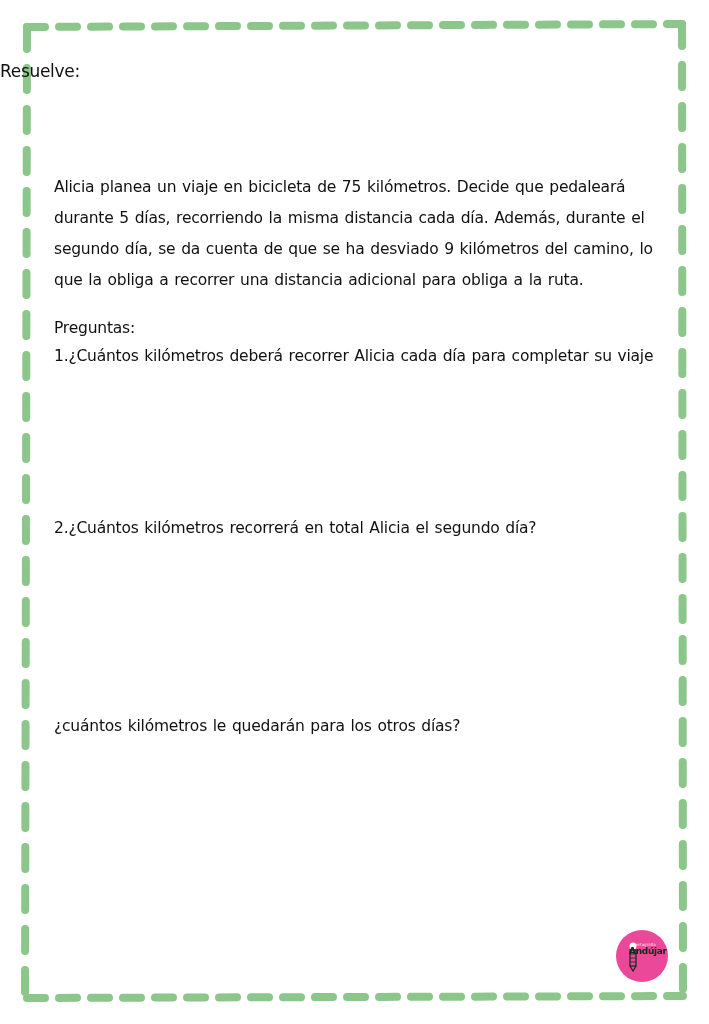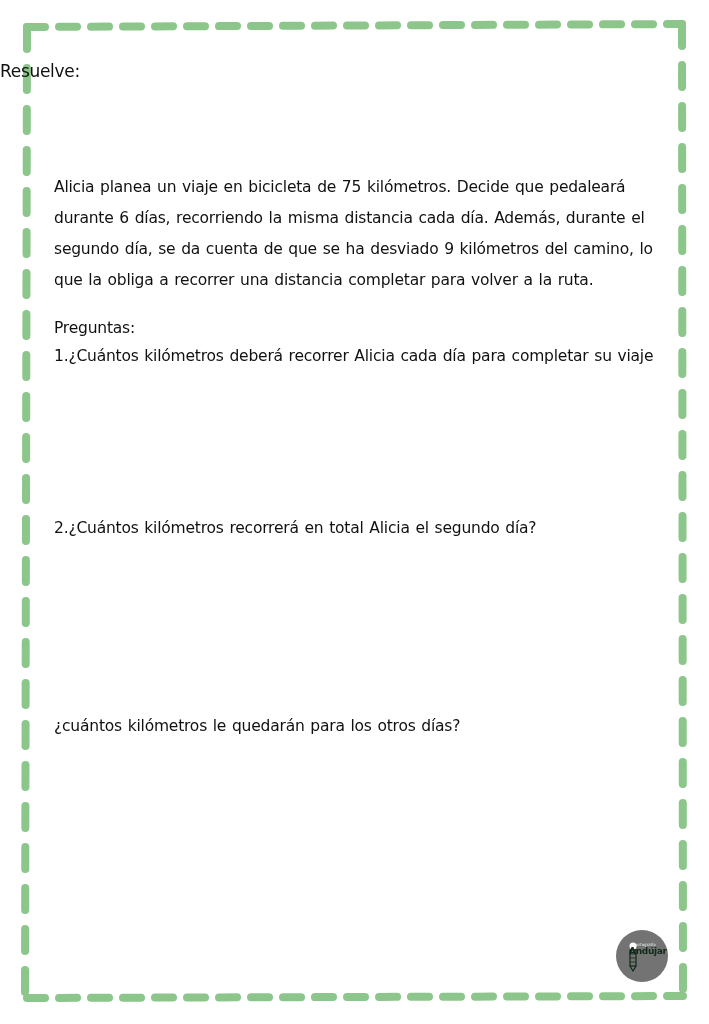--- a/index.html
+++ b/index.html
@@ -41,21 +41,21 @@
     .questions-heading { top: 313px; }
     .question { }
     .q1 { top: 341px; }
     .q2 { top: 513px; }
     .q3 { top: 711px; }
     .logo {
       position: absolute;
       left: 616px; top: 930px;
       width: 52px; height: 52px;
       border-radius: 50%;
-      background: #737373;
+      background: #ec4899;
       overflow: hidden;
     }
     .logo-caption {
       position: absolute;
       left: 20px; top: 12px;
       font-size: 4px;
       color: #e8f5ec;
       white-space: nowrap;
     }
     .logo-name {
@@ -81,23 +81,23 @@
     <path d="M682 24 L683 996" stroke-dasharray="22 19"></path>
     <path d="M27 998 L683 996" stroke-dasharray="18 14"></path>
     <path d="M27 27 L25 998" stroke-dasharray="22 19"></path>
   </g>
 </svg>
 
 <div class="page-title">Resuelve:</div>
 
 <div class="text-block problem">
   <div>Alicia planea un viaje en bicicleta de 75 kilómetros. Decide que pedaleará</div>
-  <div>durante 6 días, recorriendo la misma distancia cada día. Además, durante el</div>
+  <div>durante 5 días, recorriendo la misma distancia cada día. Además, durante el</div>
   <div>segundo día, se da cuenta de que se ha desviado 9 kilómetros del camino, lo</div>
-  <div>que la obliga a recorrer una distancia completar para volver a la ruta.</div>
+  <div>que la obliga a recorrer una distancia adicional para obliga a la ruta.</div>
 </div>
 
 <div class="text-block questions-heading">Preguntas:</div>
 
 <div class="text-block question q1">
   <div>1.¿Cuántos kilómetros deberá recorrer Alicia cada día para completar su viaje</div>
 </div>
 
 <div class="text-block question q2">
   <div>2.¿Cuántos kilómetros recorrerá en total Alicia el segundo día?</div>

